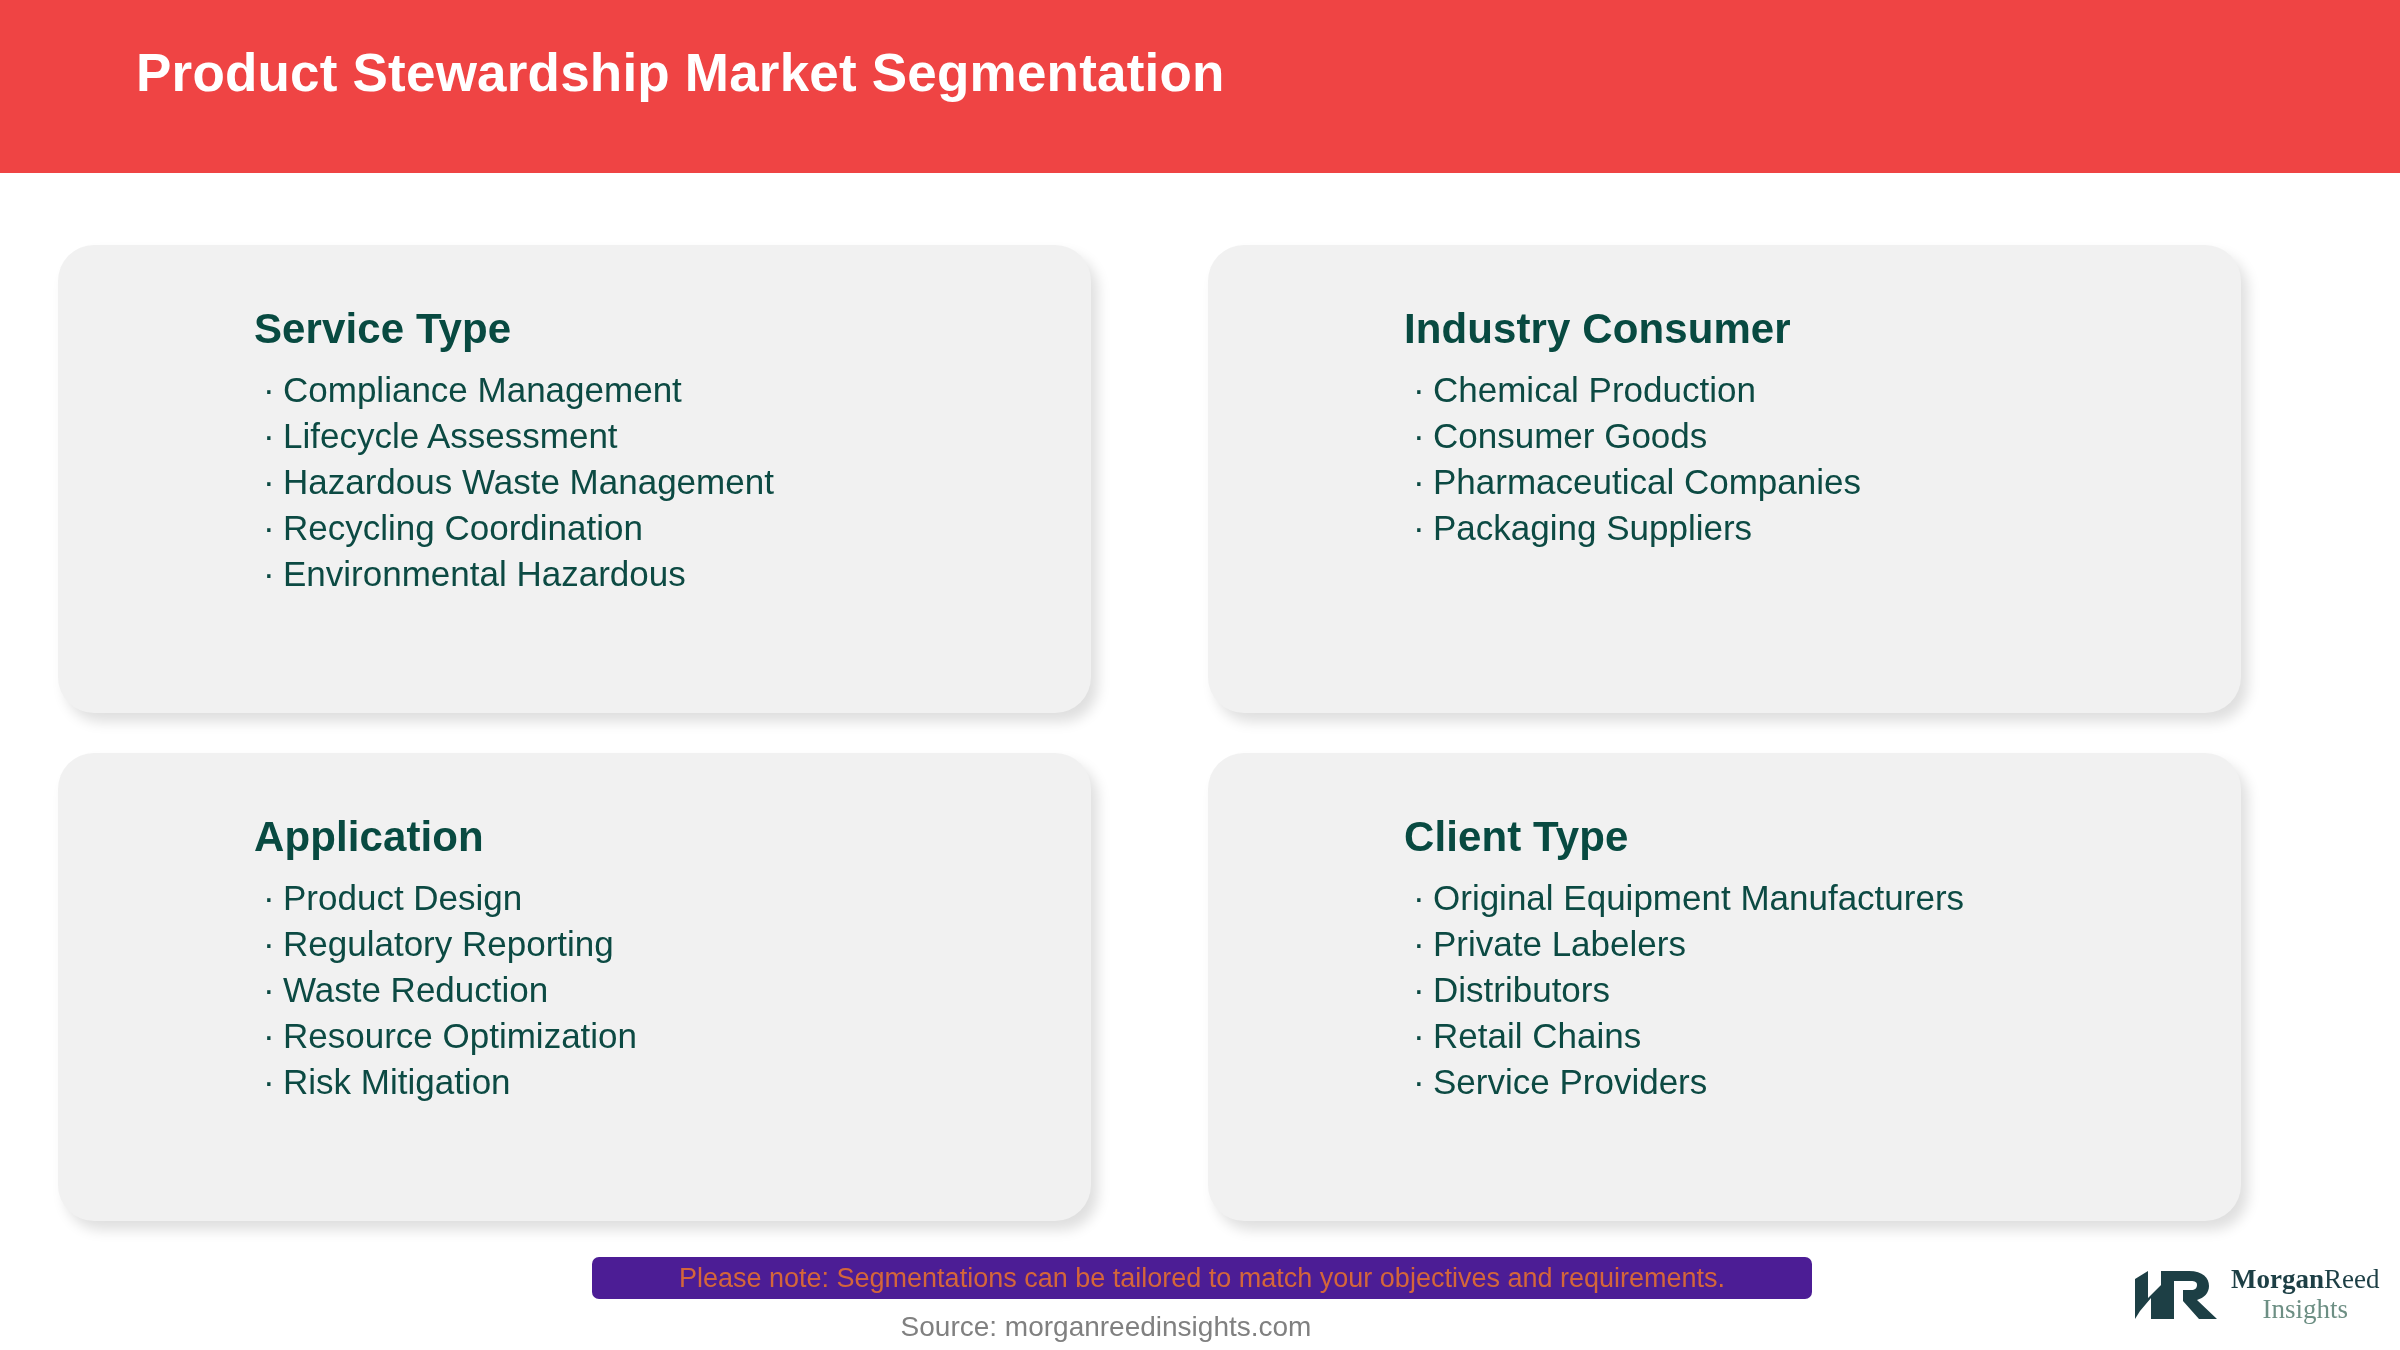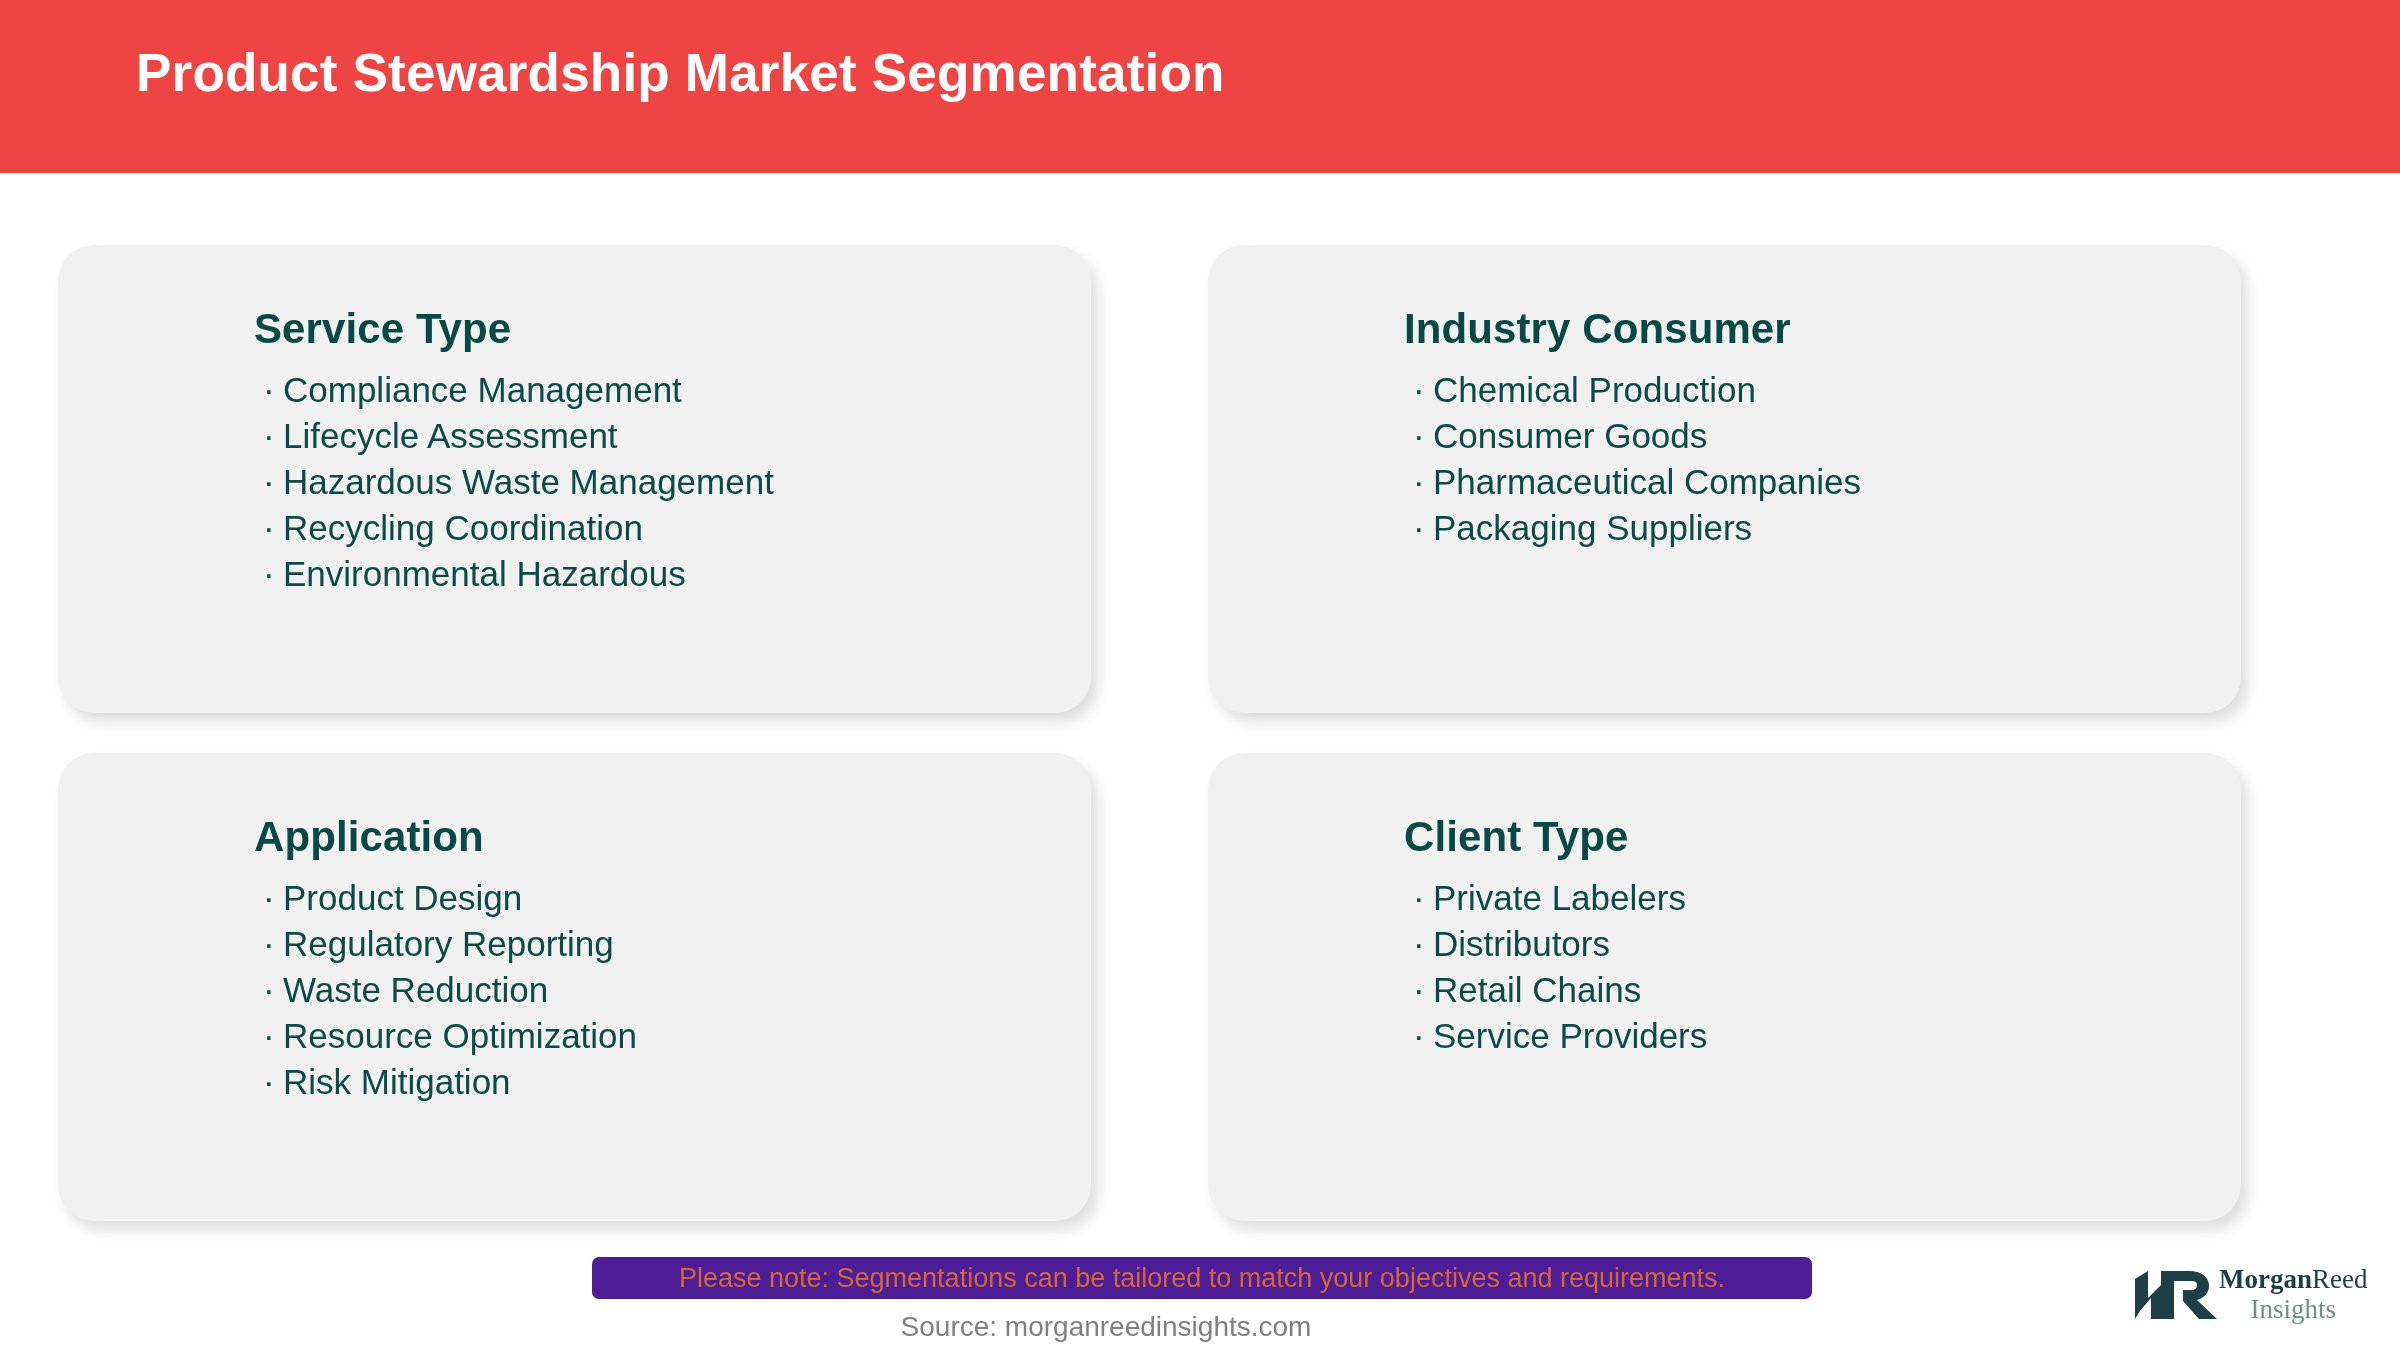--- a/index.html
+++ b/index.html
@@ -121,20 +121,21 @@
     font-weight: 400;
   }
 
   
   .brand {
     position: absolute;
     left: 2133px;
     top: 1266px;
     display: flex;
     align-items: center;
+    gap: 12px;
   }
   .brand-mark { display: block; }
   .brand-words {
     display: flex;
     flex-direction: column;
     line-height: 1.0;
   }
   .brand-line1 {
     font-family: "Liberation Serif", serif;
     font-size: 27px;
@@ -188,20 +189,21 @@
       <li><span class="bullet">·</span><span>Regulatory Reporting</span></li>
       <li><span class="bullet">·</span><span>Waste Reduction</span></li>
       <li><span class="bullet">·</span><span>Resource Optimization</span></li>
       <li><span class="bullet">·</span><span>Risk Mitigation</span></li>
     </ul>
   </div>
 
   <div class="card card-3">
     <div class="card-title">Client Type</div>
     <ul class="card-list">
+      <li><span class="bullet">·</span><span>Original Equipment Manufacturers</span></li>
       <li><span class="bullet">·</span><span>Private Labelers</span></li>
       <li><span class="bullet">·</span><span>Distributors</span></li>
       <li><span class="bullet">·</span><span>Retail Chains</span></li>
       <li><span class="bullet">·</span><span>Service Providers</span></li>
     </ul>
   </div>
 
 </div>
 
 <div class="footer">

